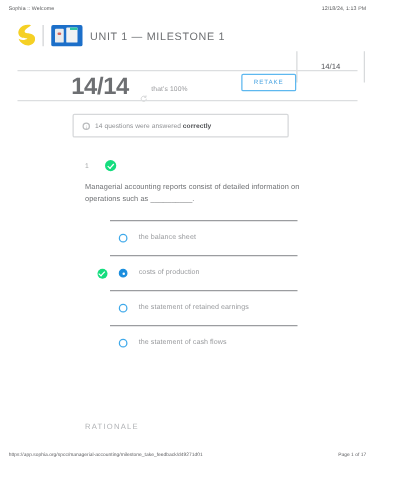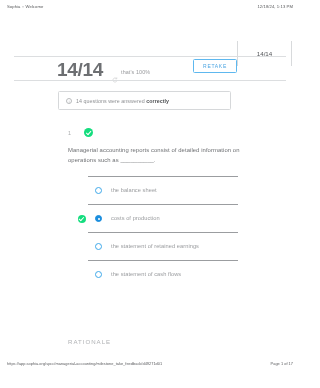--- a/index.html
+++ b/index.html
@@ -176,20 +176,34 @@
 </head>
 <body>
 
 <div class="page">
 
   <div class="print-header">
     <span>Sophia :: Welcome</span>
     <span>12/18/24, 1:13 PM</span>
   </div>
 
+  <div class="brand-bar">
+    <span class="sophia-logo">
+      <svg width="15" height="19" viewBox="0 0 15 19">
+        <path d="M11.8 1.2C8.6 0.2 4.2 1.3 2.4 4.3c-1.6 2.6-0.6 5.6 2 6.6 1.5 0.6 3.1 0.4 4.6 0.9-2 1.6-5 1.5-7.1 0.2 1.2 3.4 4.7 5.6 8.2 5.3 3.2-0.3 5.6-3.2 4.9-6.2-0.6-2.5-3.2-3.2-5.4-3.5-1-0.1-2.3-0.1-2.8-1.1C6.2 4.8 9.3 3.4 11.8 1.2z" fill="#f5d024"></path>
+      </svg>
+    </span>
+    <span class="divider-v"></span>
+    <span class="course-icon">
+      <span class="pg"></span>
+        <span class="pg2"></span>
+        <span class="tab"></span>
+    </span>
+    <span class="brand-title">UNIT 1 — MILESTONE 1</span>
+  </div>
 
   <div class="score-box">
     <span>14/14</span>
   </div>
 
   <div class="rule-top"></div>
 
   <div class="score-row">
     <span class="big-score">14/14</span>
     <span class="pct-wrap">

